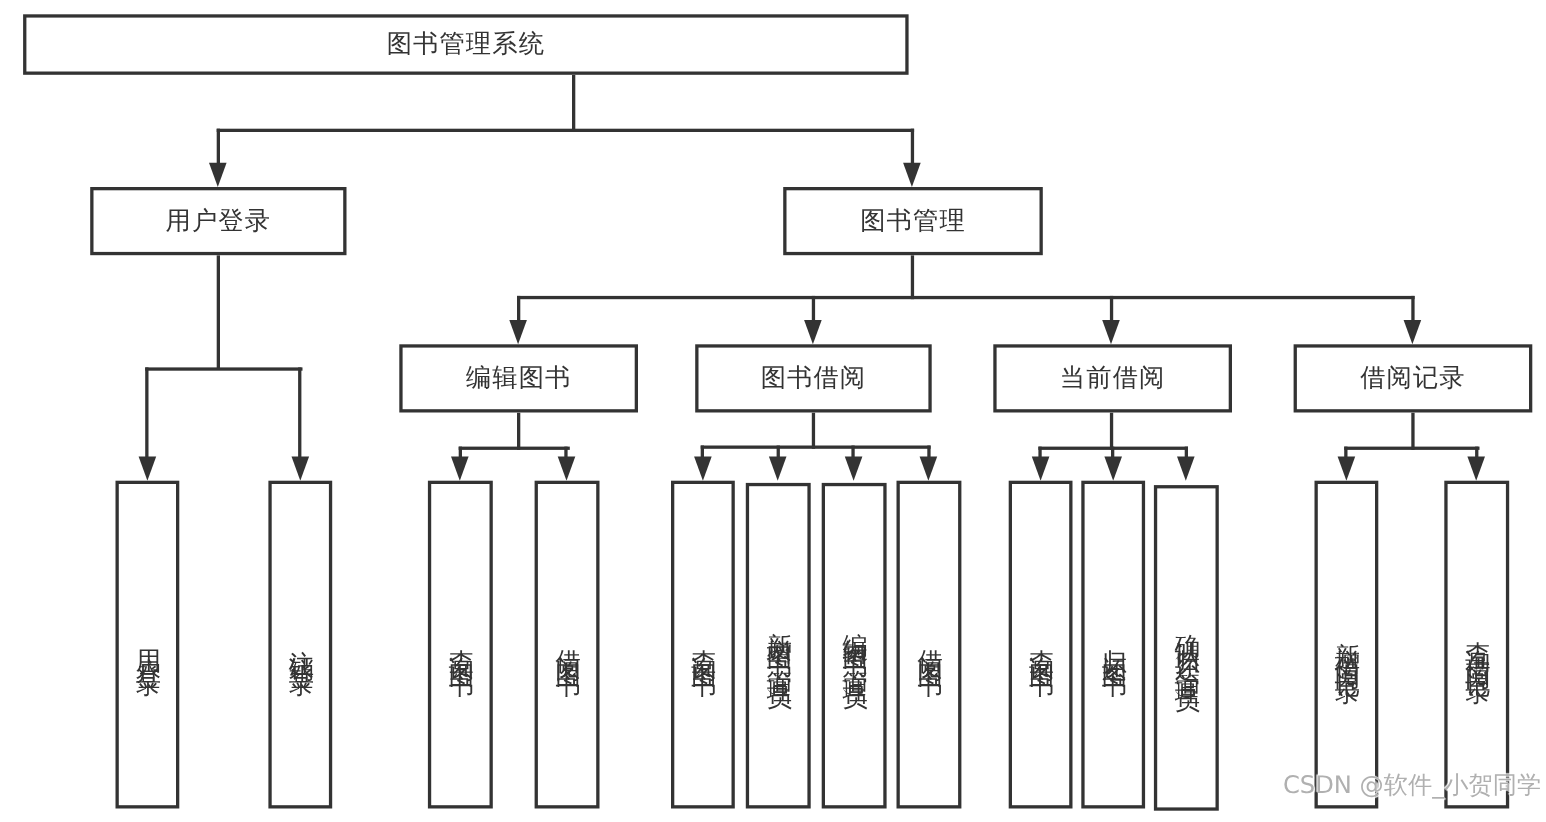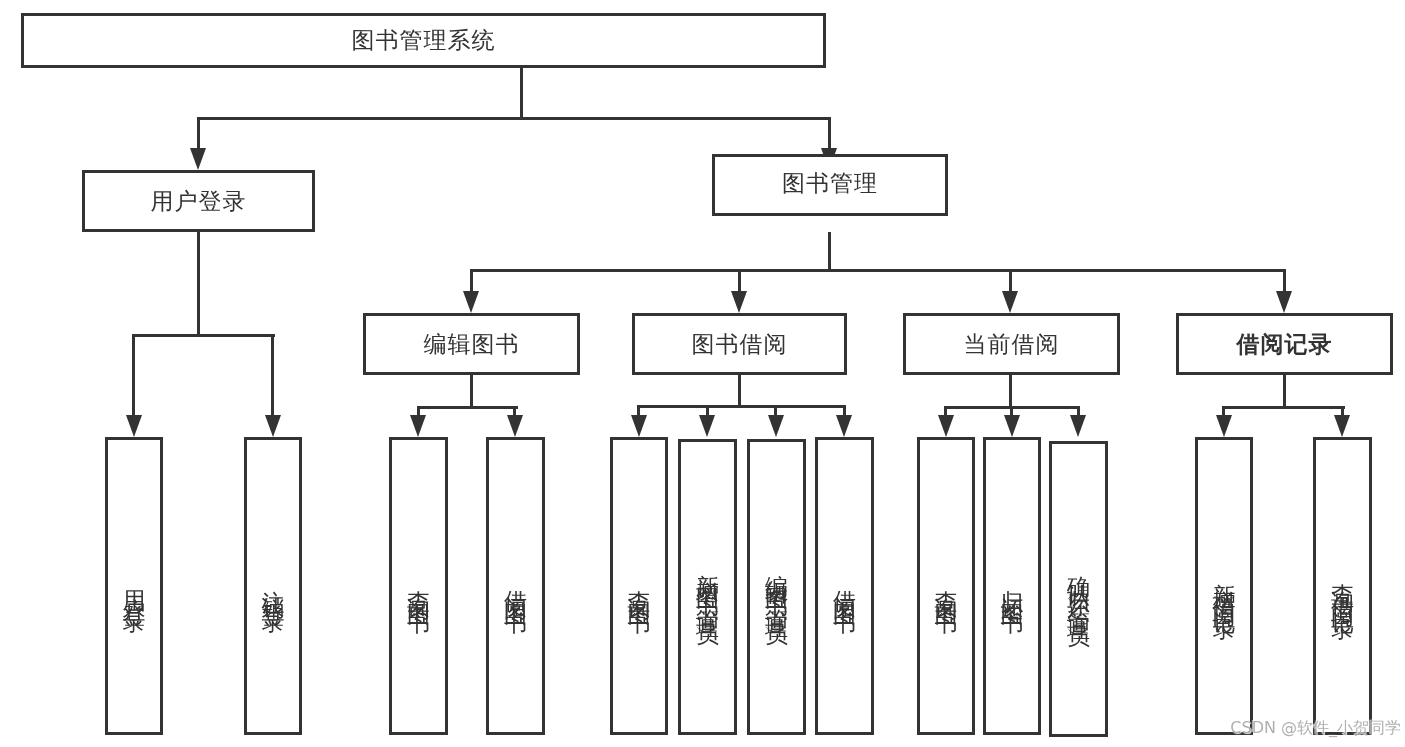--- a/index.html
+++ b/index.html
@@ -52,22 +52,22 @@
     width: 0;
     height: 0;
     border-left: 8px solid transparent;
     border-right: 8px solid transparent;
     border-top: 22px solid #333333;
     z-index: 1;
   }
   .watermark {
     position: absolute;
     right: 4px;
-    bottom: 8px;
-    font-size: 16px;
+    bottom: 18px;
+    font-size: 22px;
     color: #b0b0b0;
     text-shadow: 1px 1px 1px rgba(255,255,255,0.95), -1px -1px 1px rgba(255,255,255,0.95);
     z-index: 3;
     white-space: nowrap;
   }
 </style>
 </head>
 <body>
 
 <div id="stage">
@@ -75,21 +75,21 @@
   <div class="box" style="left:21px; top:13px; width:805px; height:55px;">图书管理系统</div>
 
   <div class="vline" style="left:520px; top:68px; height:52px;"></div>
   <div class="hline" style="left:197px; top:117px; width:634px;"></div>
   <div class="vline" style="left:197px; top:117px; height:34px;"></div>
   <div class="vline" style="left:828px; top:117px; height:34px;"></div>
   <div class="arrow" style="left:190px; top:148px;"></div>
   <div class="arrow" style="left:821px; top:148px;"></div>
 
   <div class="box" style="left:82px; top:170px; width:233px; height:62px;">用户登录</div>
-  <div class="box" style="left:712px; top:154px; width:236px; height:62px;font-family:Liberation Mono, monospace;">图书管理</div>
+  <div class="box" style="left:712px; top:170px; width:236px; height:62px;">图书管理</div>
 
   <div class="vline" style="left:197px; top:232px; height:104px;"></div>
   <div class="hline" style="left:132px; top:334px; width:143px;"></div>
   <div class="vline" style="left:132px; top:334px; height:84px;"></div>
   <div class="vline" style="left:271px; top:334px; height:84px;"></div>
   <div class="arrow" style="left:126px; top:415px;"></div>
   <div class="arrow" style="left:265px; top:415px;"></div>
 
   <div class="vline" style="left:828px; top:232px; height:40px;"></div>
   <div class="hline" style="left:470px; top:269px; width:816px;"></div>
@@ -98,21 +98,21 @@
   <div class="vline" style="left:1009px; top:269px; height:26px;"></div>
   <div class="vline" style="left:1283px; top:269px; height:26px;"></div>
   <div class="arrow" style="left:463px; top:291px;"></div>
   <div class="arrow" style="left:731px; top:291px;"></div>
   <div class="arrow" style="left:1002px; top:291px;"></div>
   <div class="arrow" style="left:1276px; top:291px;"></div>
 
   <div class="box" style="left:363px; top:313px; width:217px; height:62px;">编辑图书</div>
   <div class="box" style="left:632px; top:313px; width:215px; height:62px;">图书借阅</div>
   <div class="box" style="left:903px; top:313px; width:217px; height:62px;">当前借阅</div>
-  <div class="box" style="left:1176px; top:313px; width:217px; height:62px;font-weight:bold;">借阅记录</div>
+  <div class="box" style="left:1176px; top:313px; width:217px; height:62px;">借阅记录</div>
 
   <div class="vline" style="left:470px; top:375px; height:34px;"></div>
   <div class="hline" style="left:417px; top:406px; width:101px;"></div>
   <div class="vline" style="left:417px; top:406px; height:12px;"></div>
   <div class="vline" style="left:513px; top:406px; height:12px;"></div>
   <div class="arrow" style="left:410px; top:415px;"></div>
   <div class="arrow" style="left:507px; top:415px;"></div>
 
   <div class="vline" style="left:738px; top:375px; height:33px;"></div>
   <div class="hline" style="left:637px; top:405px; width:209px;"></div>

